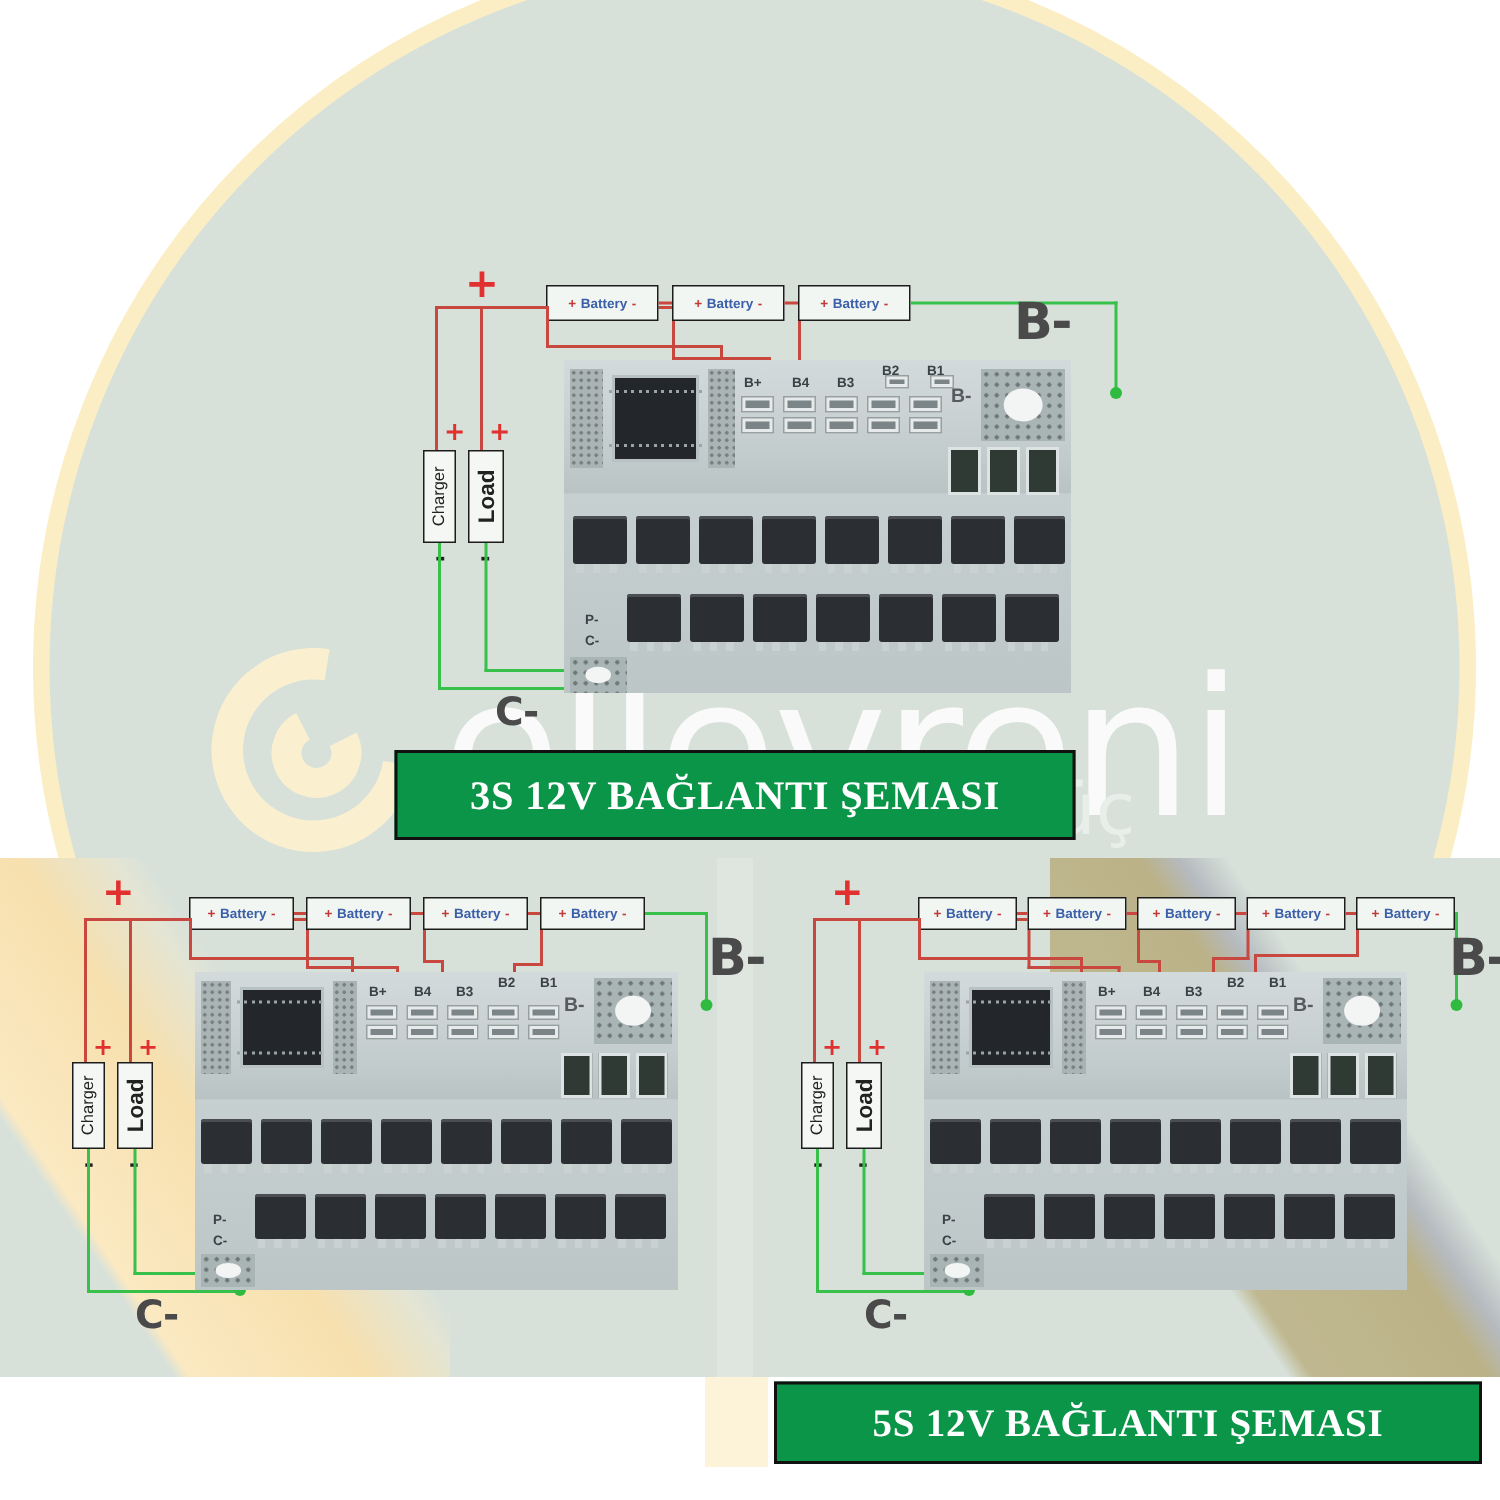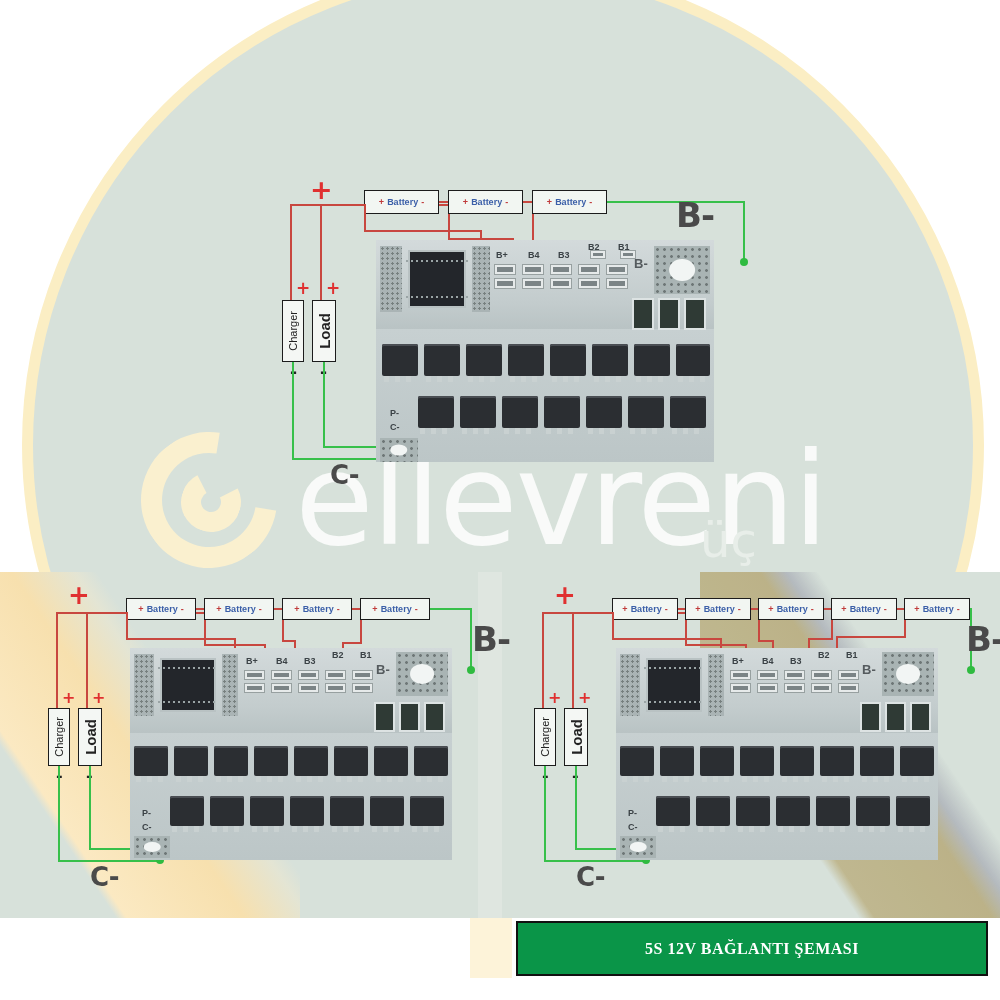--- a/index.html
+++ b/index.html
@@ -194,21 +194,21 @@
   .caption{
     position:absolute; z-index:9;
     background:#0a9548; border:2px solid #111;
     display:flex; align-items:center; justify-content:center;
     color:#ffffff; font-weight:bold;
     font-family:"Liberation Serif", serif;
     letter-spacing:.5px;
   }
   .caption.c3{ left:263px; top:500px; width:454px; height:60px; font-size:27px; }
   .caption.c4{ left:14px;  top:921px; width:478px; height:55px; font-size:26px; }
-  .caption.c5{ left:516px; top:921px; width:472px; height:55px; font-size:16px; }
+  .caption.c5{ left:516px; top:921px; width:472px; height:55px; font-size:26px; }
 </style>
 </head>
 <body>
 
 <div class="stage">
 
   <div class="bg-circle"></div>
   <div class="bg-lower"></div>
   <div class="bg-gap"></div>
   <div class="diag-left"></div>
@@ -385,20 +385,21 @@
           <div class="legs"></div>
         </div>
       <div class="pad" style="left:4px; top:198px; width:38px; height:24px;">
           <div class="hole"></div>
         </div>
       <div class="blabel" style="left:14px; top:168px;">P-</div>
       <div class="blabel" style="left:14px; top:182px;">C-</div>
     </div>
   </div>
 
+  <div class="caption c3">3S 12V BAĞLANTI ŞEMASI</div>
 
   <div class="panel p4">
 
     <div class="sym" style="left:26px; top:2px; font-size:26px;">+</div>
 
     <div class="w wr" style="left:14px; top:32px; width:170px; height:2px;"></div>
     <div class="w wr" style="left:14px; top:32px; width:2px;  height:120px;"></div>
     <div class="w wr" style="left:44px; top:34px; width:2px;  height:118px;"></div>
 
     <div class="batt" style="left:84px;  top:18px; width:70px; height:22px;">

